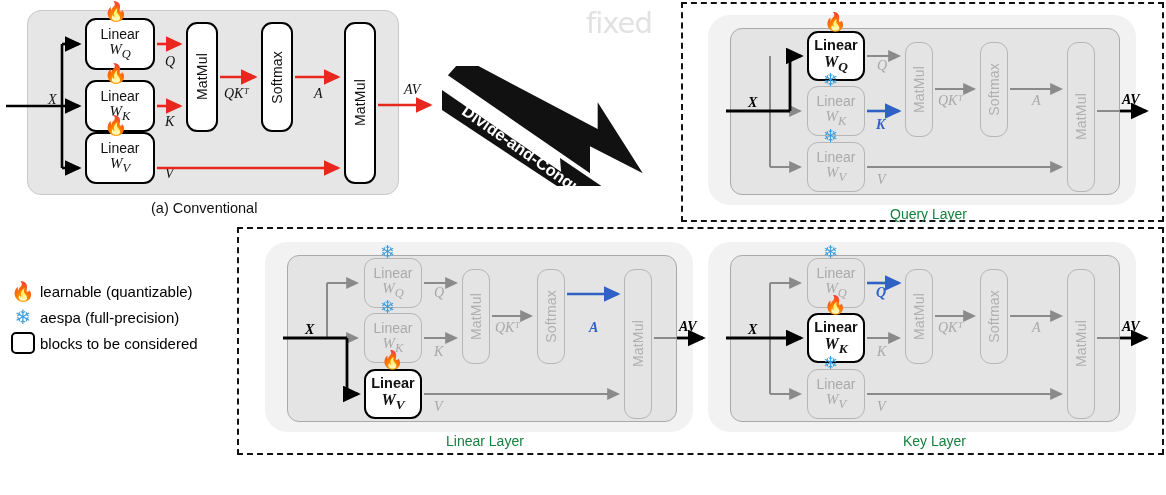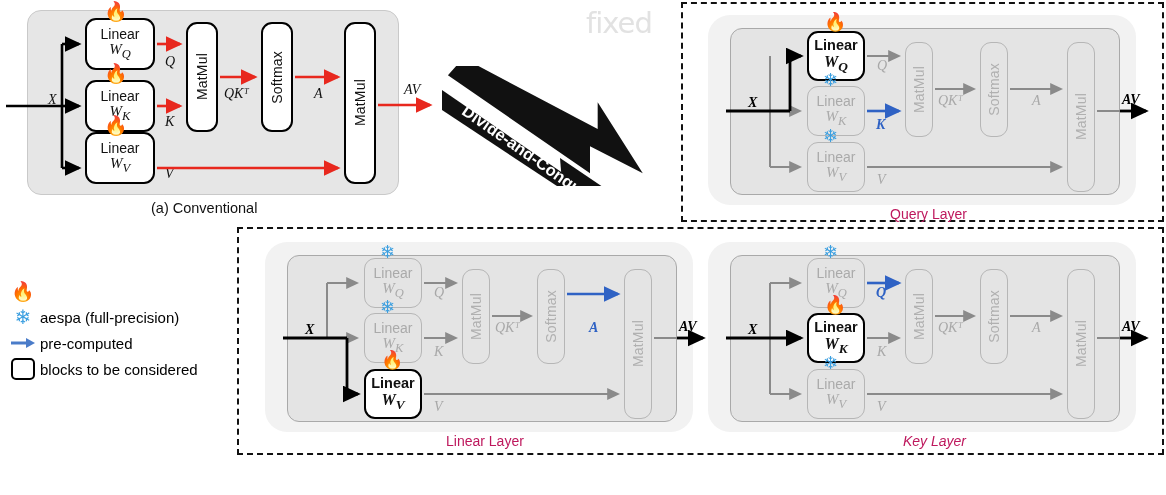--- a/index.html
+++ b/index.html
@@ -31,21 +31,21 @@
 
   .vert{writing-mode:vertical-rl;transform:rotate(180deg);font-size:14px;letter-spacing:.2px;white-space:nowrap;}
   .vert.dim{color:#b0b0b0;}
 
   
   .lbl{position:absolute;font-family:"Liberation Serif",serif;font-style:italic;font-size:14px;color:#111;white-space:nowrap;}
   .lbl.dim{color:#a8a8a8;}
   .lbl.blue{color:#2f62c4;font-weight:bold;font-style:italic;}
   .lbl.bk{color:#000;font-weight:bold;}
   .cap{position:absolute;font-size:14.5px;color:#111;white-space:nowrap;}
-  .layercap{position:absolute;font-size:14px;color:#be185d;white-space:nowrap;}
+  .layercap{position:absolute;font-size:14px;color:#15803d;white-space:nowrap;}
 
   
   svg.wire{position:absolute;left:0;top:0;width:1166px;height:495px;pointer-events:none;}
 
   
   .ico{position:absolute;z-index:9;line-height:1;}
 
   
   #legend{position:absolute;left:6px;top:278px;width:230px;}
   .leg-row{display:flex;align-items:center;height:26px;}
@@ -237,21 +237,21 @@
 <div class="ico" style="left:824px;top:296px;font-size:18px;">🔥</div>
 <div class="ico" style="left:823px;top:354px;font-size:18px;color:#3b9fe0;">❄</div>
 
 <div class="lbl bk" style="left:748px;top:322px;">X</div>
 <div class="lbl blue" style="left:876px;top:285px;">Q</div>
 <div class="lbl dim" style="left:877px;top:344px;">K</div>
 <div class="lbl dim" style="left:877px;top:399px;">V</div>
 <div class="lbl dim" style="left:938px;top:320px;">QKᵀ</div>
 <div class="lbl dim" style="left:1032px;top:320px;">A</div>
 <div class="lbl bk" style="left:1122px;top:319px;">AV</div>
-<div class="layercap" style="left:903px;top:433px;font-style:italic;">Key Layer</div>
+<div class="layercap" style="left:903px;top:433px;">Key Layer</div>
 
 <div class="cap" style="left:663px;top:496px;">(b) Proposed</div>
 
 <svg class="wire">
   <defs>
     <marker id="ahR" markerWidth="7" markerHeight="7" refX="5.4" refY="3" orient="auto">
       <path d="M0,0 L6.4,3 L0,6 z" fill="#e8281e"></path>
     </marker>
     <marker id="ahB" markerWidth="7" markerHeight="7" refX="5.4" refY="3" orient="auto">
       <path d="M0,0 L6.4,3 L0,6 z" fill="#000"></path>
@@ -346,33 +346,25 @@
     <path d="M2,18 L150,120 L150,92 L205,120 L158,46 L158,74 L18,0 Z" fill="#111" transform="translate(4,-8) scale(0.96)"></path>
     <polygon points="0,24 128,112 124,126 -6,40" fill="#111"></polygon>
     <polygon points="118,92 186,138 122,142" fill="#111"></polygon>
   </svg>
   <div id="dac-txt">Divide-and-Conquer</div>
 </div>
 
 <div id="legend">
   <div class="leg-row">
     <span class="leg-ico" style="font-size:19px;">🔥</span>
+    <span class="leg-txt">learnable (quantizable)</span>
   </div>
   <div class="leg-row">
     <span class="leg-ico" style="font-size:20px;color:#3b9fe0;">❄</span>
     <span class="leg-txt">aespa (full-precision)</span>
   </div>
   <div class="leg-row">
     <span class="leg-ico">
-      <svg width="26" height="12">
-          <line x1="1" y1="6" x2="17" y2="6" stroke="#4a7cc9" stroke-width="3"></line>
-          <polygon points="16,1 25,6 16,11" fill="#4a7cc9"></polygon>
-        </svg>
-    </span>
-    <span class="leg-txt">pre-computed</span>
-  </div>
-  <div class="leg-row">
-    <span class="leg-ico">
       <span style="display:inline-block;width:20px;height:18px;border:2.6px solid #000;border-radius:5px;"></span>
     </span>
     <span class="leg-txt">blocks to be considered</span>
   </div>
 </div>
 
 </body></html>

